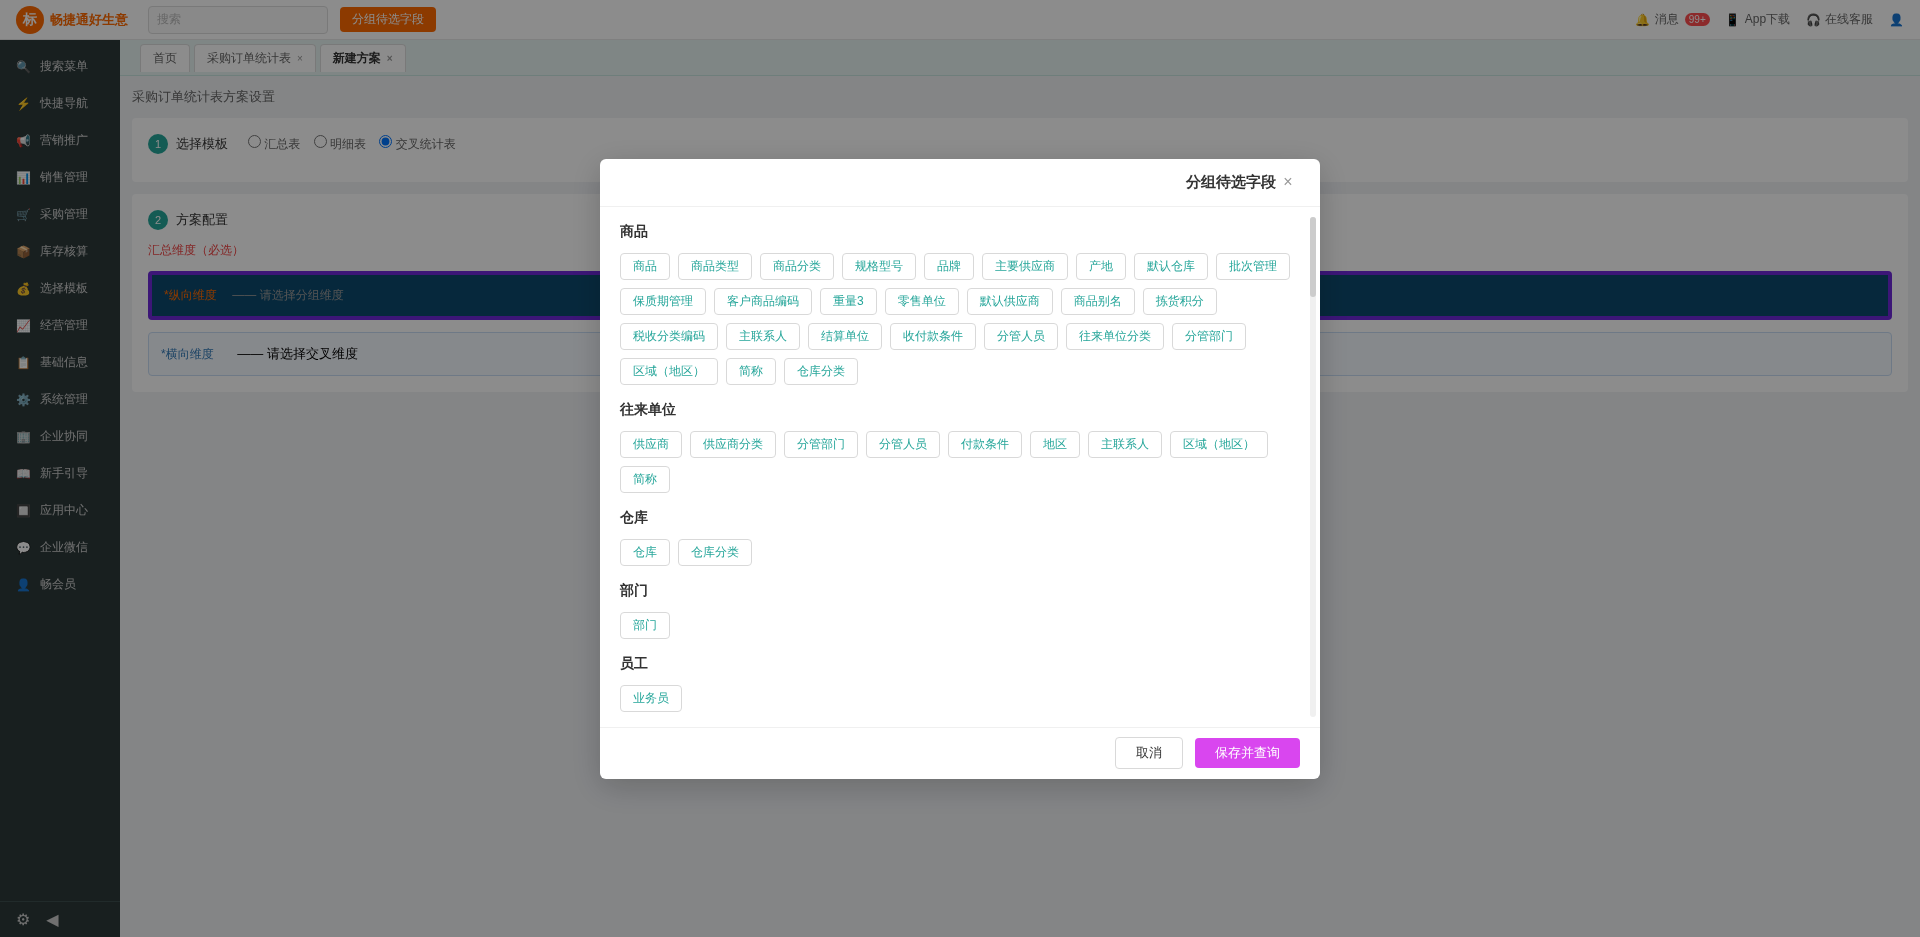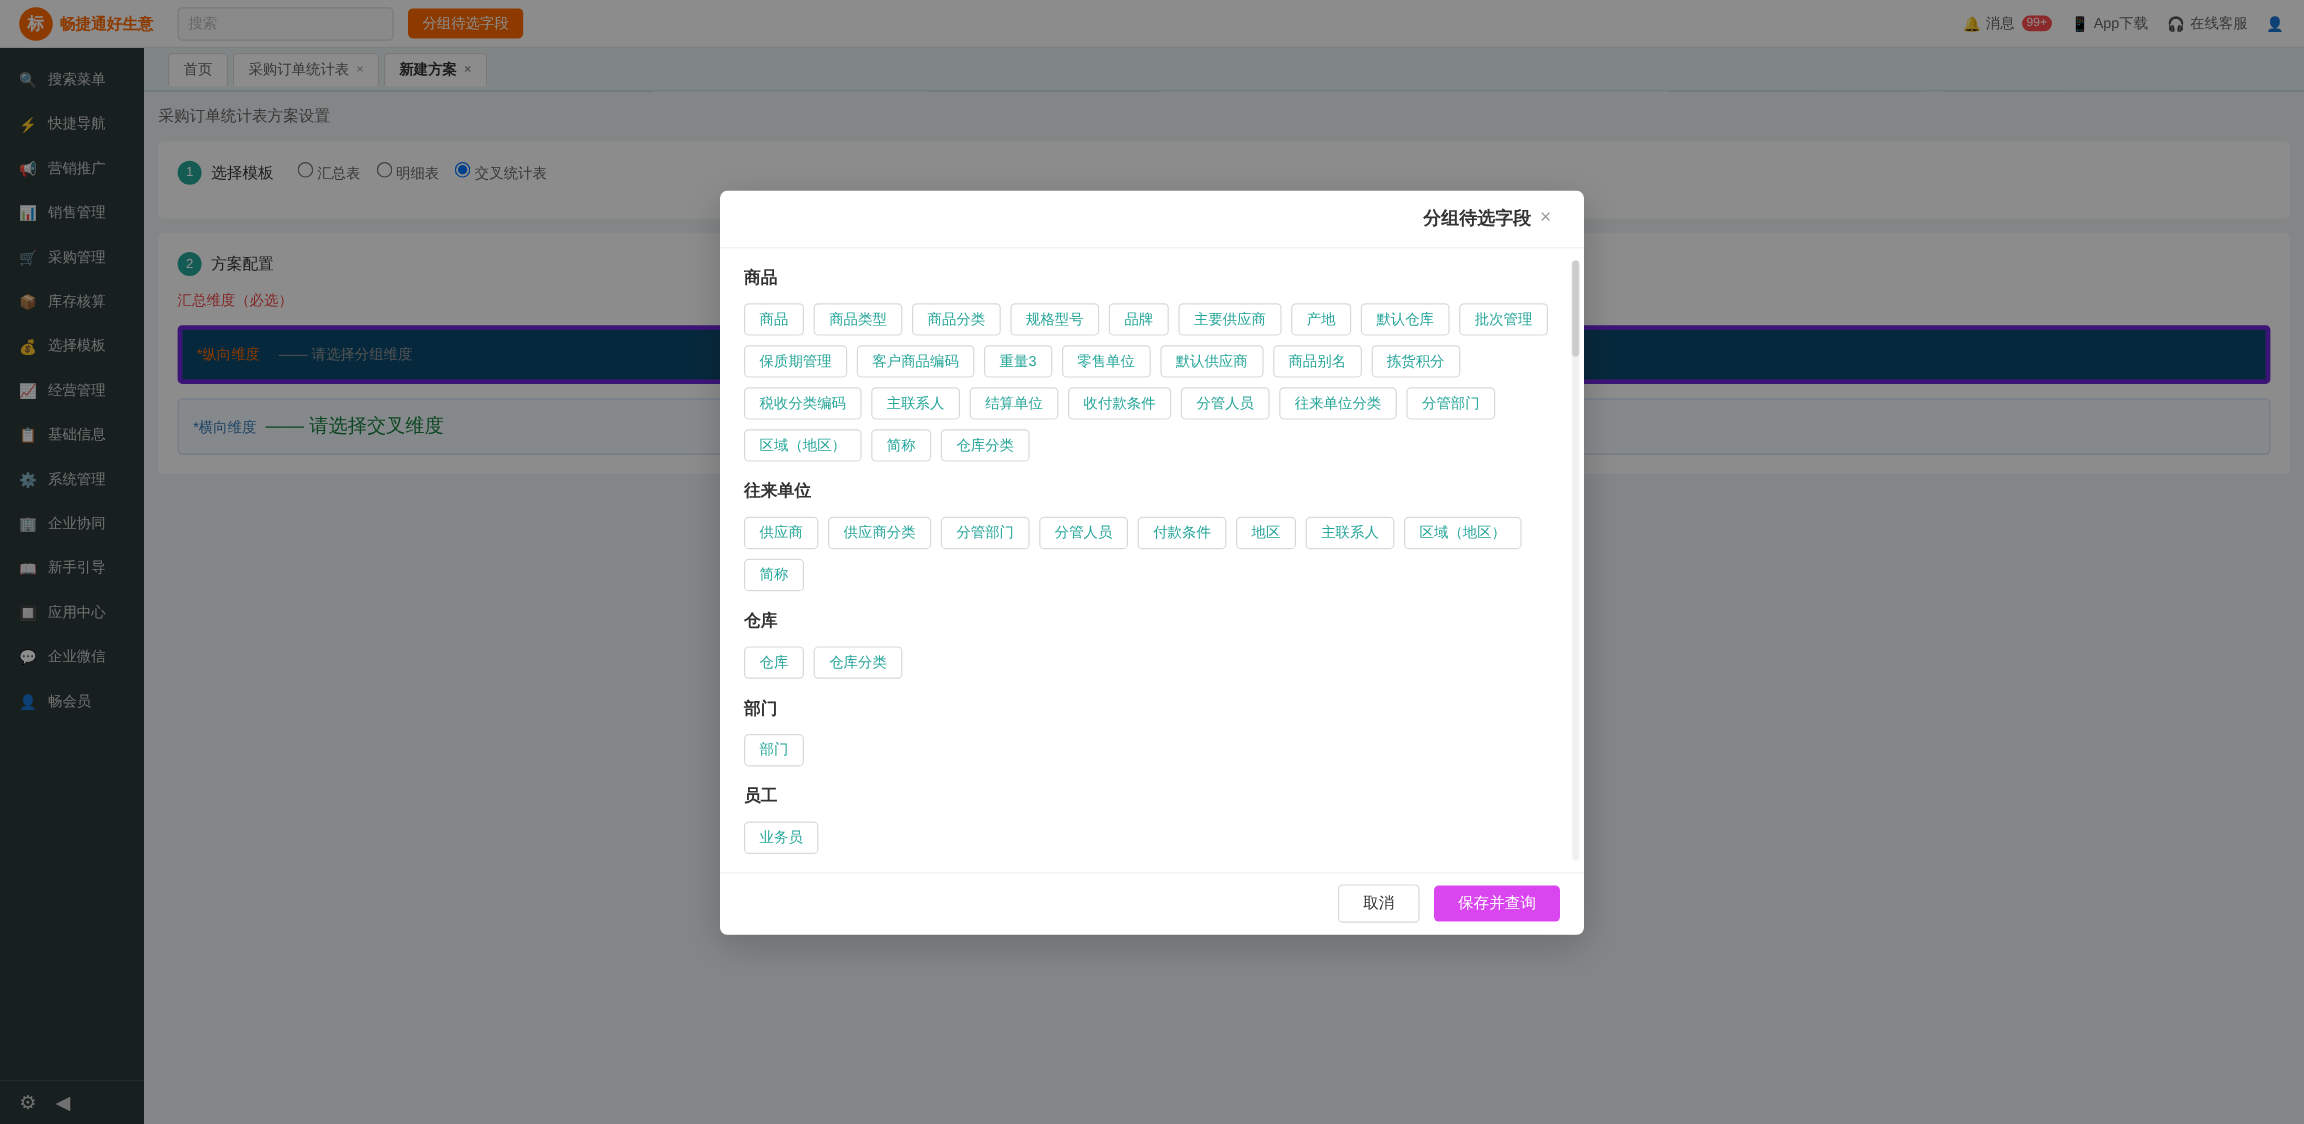--- a/index.html
+++ b/index.html
@@ -414,21 +414,21 @@
       <div class="step-num">2</div>
       <span>方案配置</span>
     </div>
     <div style="font-size:12px;color:#ef4444;margin-bottom:12px;">汇总维度（必选）</div>
     <div style="background:#0c4a6e;border:4px solid #6d28d9;border-radius:4px;padding:12px;margin-bottom:12px;">
       <span style="color:#ff6a00;font-size:12px;">*纵向维度</span>
       <span style="color:#999;font-size:12px;margin-left:12px;">—— 请选择分组维度</span>
     </div>
     <div style="background:#f5f9ff;border:1px solid #c8ddf5;border-radius:4px;padding:12px;">
       <span style="color:#337ab7;font-size:12px;">*横向维度</span>
-      <span style="color:#15803d;font-size:16px;margin-left:4px;">—— 请选择交叉维度</span>
+      <span style="color:#000000;font-size:13px;margin-left:20px;">—— 请选择交叉维度</span>
     </div>
   </div>
 </div>
 
 <div class="modal-overlay">
   <div class="modal" style="position:relative;">
     <div class="modal-header">
       <span class="modal-title">分组待选字段</span>
       <div class="modal-close">×</div>
     </div>

